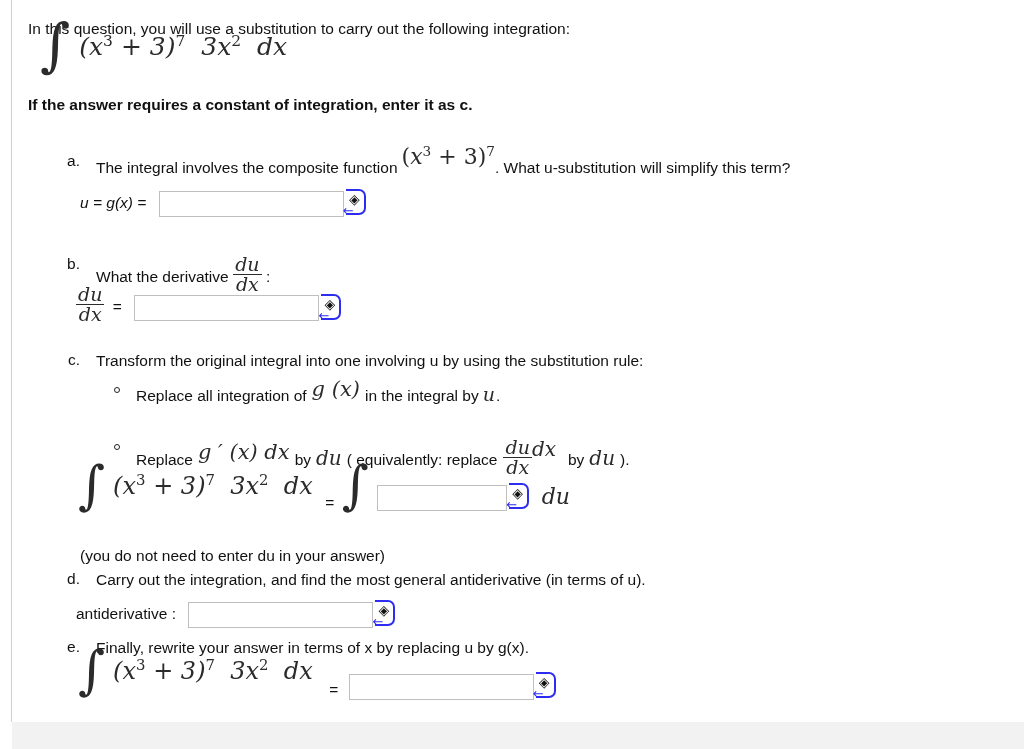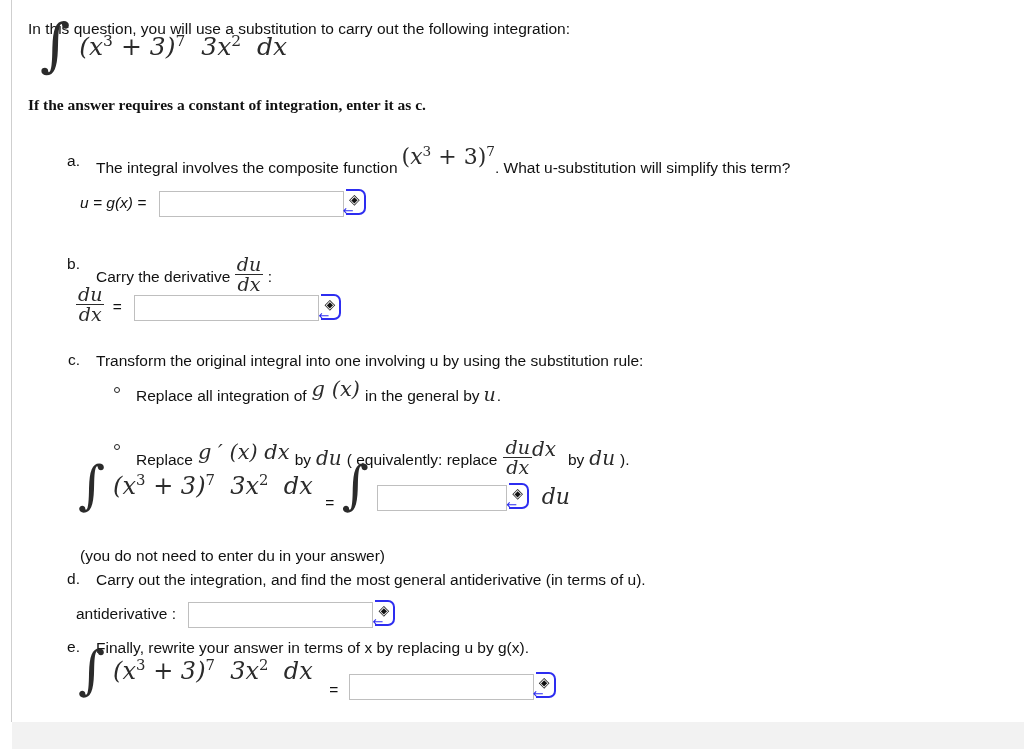--- a/index.html
+++ b/index.html
@@ -31,21 +31,21 @@
     position: absolute;
     left: 28px; top: 0; width: 990px;
   }
 
   
   .prose {
     font-size: 15.5px;
     line-height: 1.35;
     color: #111;
   }
-  .bold { font-weight: bold; font-family: Liberation Serif, serif; }
+  .bold { font-weight: bold; }
   .ital { font-style: italic; text-align: center; }
 
   
   .math {
     font-family: "DejaVu Serif", "Liberation Serif", serif;
     color: #2b2b2b;
     white-space: nowrap;
   }
   .mi { font-style: italic; }
   sup.pw { font-size: .62em; vertical-align: super; font-style: normal; }
@@ -186,21 +186,21 @@
         <span class="bracket"></span>
         <span class="eye">◈</span>
         <span class="arrow">←</span>
       </span>
     </span>
   </div>
 
   <div class="abs item" style="left:30px; top:255px; width:930px;">
     <span class="itemlabel">b.</span>
     <div class="itembody">
-      <span class="prose">Carry the derivative</span>
+      <span class="prose">What the derivative</span>
       <span class="frac" style="font-size:19px;">
         <span class="num">du</span>
         <span class="den">dx</span>
       </span>
       <span class="prose">:</span>
     </div>
   </div>
 
   <div class="abs" style="left:48px; top:285px;">
     <span class="frac" style="font-size:19px; vertical-align:-0.48em;">
@@ -220,21 +220,21 @@
 
   <div class="abs item" style="left:30px; top:351px; width:930px;">
     <span class="itemlabel">c.</span>
     <div class="itembody">
       <span class="prose">Transform the original integral into one involving u by using the substitution rule:</span>
     </div>
   </div>
 
   <div class="abs subbullet" style="left:82px; top:381px; width:700px;">
     <span class="dot"></span>
-    <span class="prose">Replace all integration of</span><span class="math mi" style="font-size:21px; position:relative; top:-5px; padding:0 5px;">g (x)</span><span class="prose">in the general by</span><span class="math mi" style="font-size:19px; padding:0 4px;">u</span><span class="prose" style="margin-left:-3px;">.</span>
+    <span class="prose">Replace all integration of</span><span class="math mi" style="font-size:21px; position:relative; top:-5px; padding:0 5px;">g (x)</span><span class="prose">in the integral by</span><span class="math mi" style="font-size:19px; padding:0 4px;">u</span><span class="prose" style="margin-left:-3px;">.</span>
   </div>
 
   <div class="abs subbullet" style="left:82px; top:438px; width:760px;">
     <span class="dot"></span>
     <span class="prose">Replace</span><span class="math mi" style="font-size:21px; position:relative; top:-6px; padding:0 5px;">g ′ (x) dx</span><span class="prose">by</span><span class="math mi" style="font-size:20px; padding:0 5px;">du</span><span class="prose">( equivalently: replace</span><span style="display:inline-block; padding:0 2px 0 6px;"><span class="frac" style="font-size:19px; vertical-align:-0.5em;">
         <span class="num">du</span>
         <span class="den">dx</span>
       </span><span class="math mi" style="font-size:20px; position:relative; top:-9px;">dx</span></span><span class="prose" style="padding-left:10px;">by</span><span class="math mi" style="font-size:20px; padding:0 5px;">du</span><span class="prose">).</span>
   </div>
 

